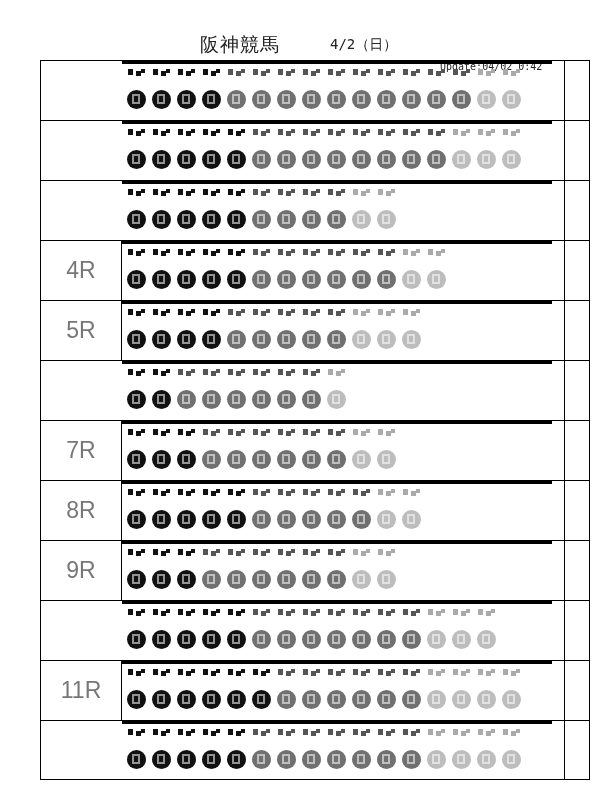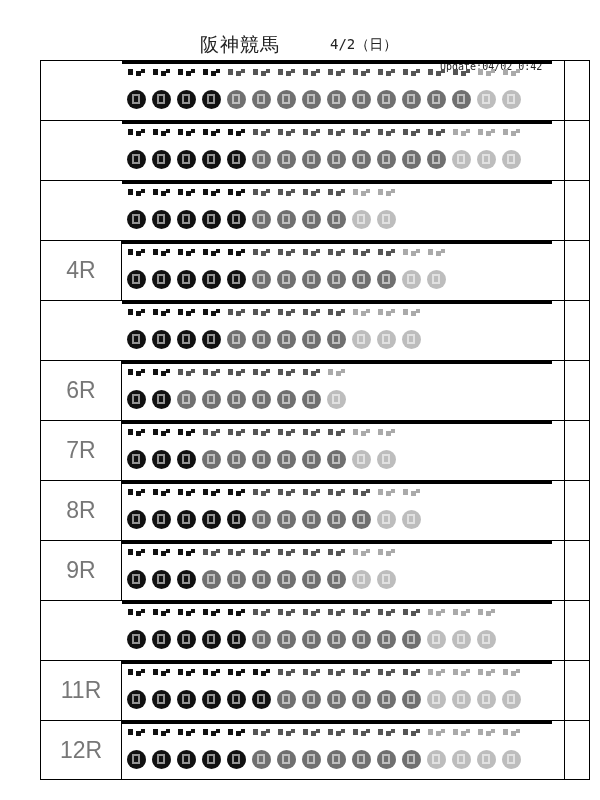--- a/index.html
+++ b/index.html
@@ -519,20 +519,21 @@
             <span class="num"></span>
           </div>
           <div class="horse light">
             <span class="num"></span>
           </div>
         </div>
       </div>
       <div class="extra"></div>
     </div>
     <div class="row">
+      <div class="label">5R</div>
       <div class="main">
         <div class="bar"></div>
         <div class="odds">
           <div class="odd dark" style="background: transparent;">
             <i></i>
             <i></i>
             <i></i>
           </div>
           <div class="odd dark" style="background: transparent;">
             <i></i>
@@ -625,21 +626,20 @@
             <span class="num"></span>
           </div>
           <div class="horse light">
             <span class="num"></span>
           </div>
         </div>
       </div>
       <div class="extra"></div>
     </div>
     <div class="row">
-      <div class="label">6R</div>
       <div class="main">
         <div class="bar"></div>
         <div class="odds">
           <div class="odd dark" style="background: transparent;">
             <i></i>
             <i></i>
             <i></i>
           </div>
           <div class="odd dark" style="background: transparent;">
             <i></i>
@@ -1282,21 +1282,20 @@
             <span class="num"></span>
           </div>
           <div class="horse light">
             <span class="num"></span>
           </div>
         </div>
       </div>
       <div class="extra"></div>
     </div>
     <div class="row last">
-      <div class="label">12R</div>
       <div class="main">
         <div class="bar"></div>
         <div class="odds">
           <div class="odd dark" style="background: transparent;">
             <i></i>
             <i></i>
             <i></i>
           </div>
           <div class="odd dark" style="background: transparent;">
             <i></i>

